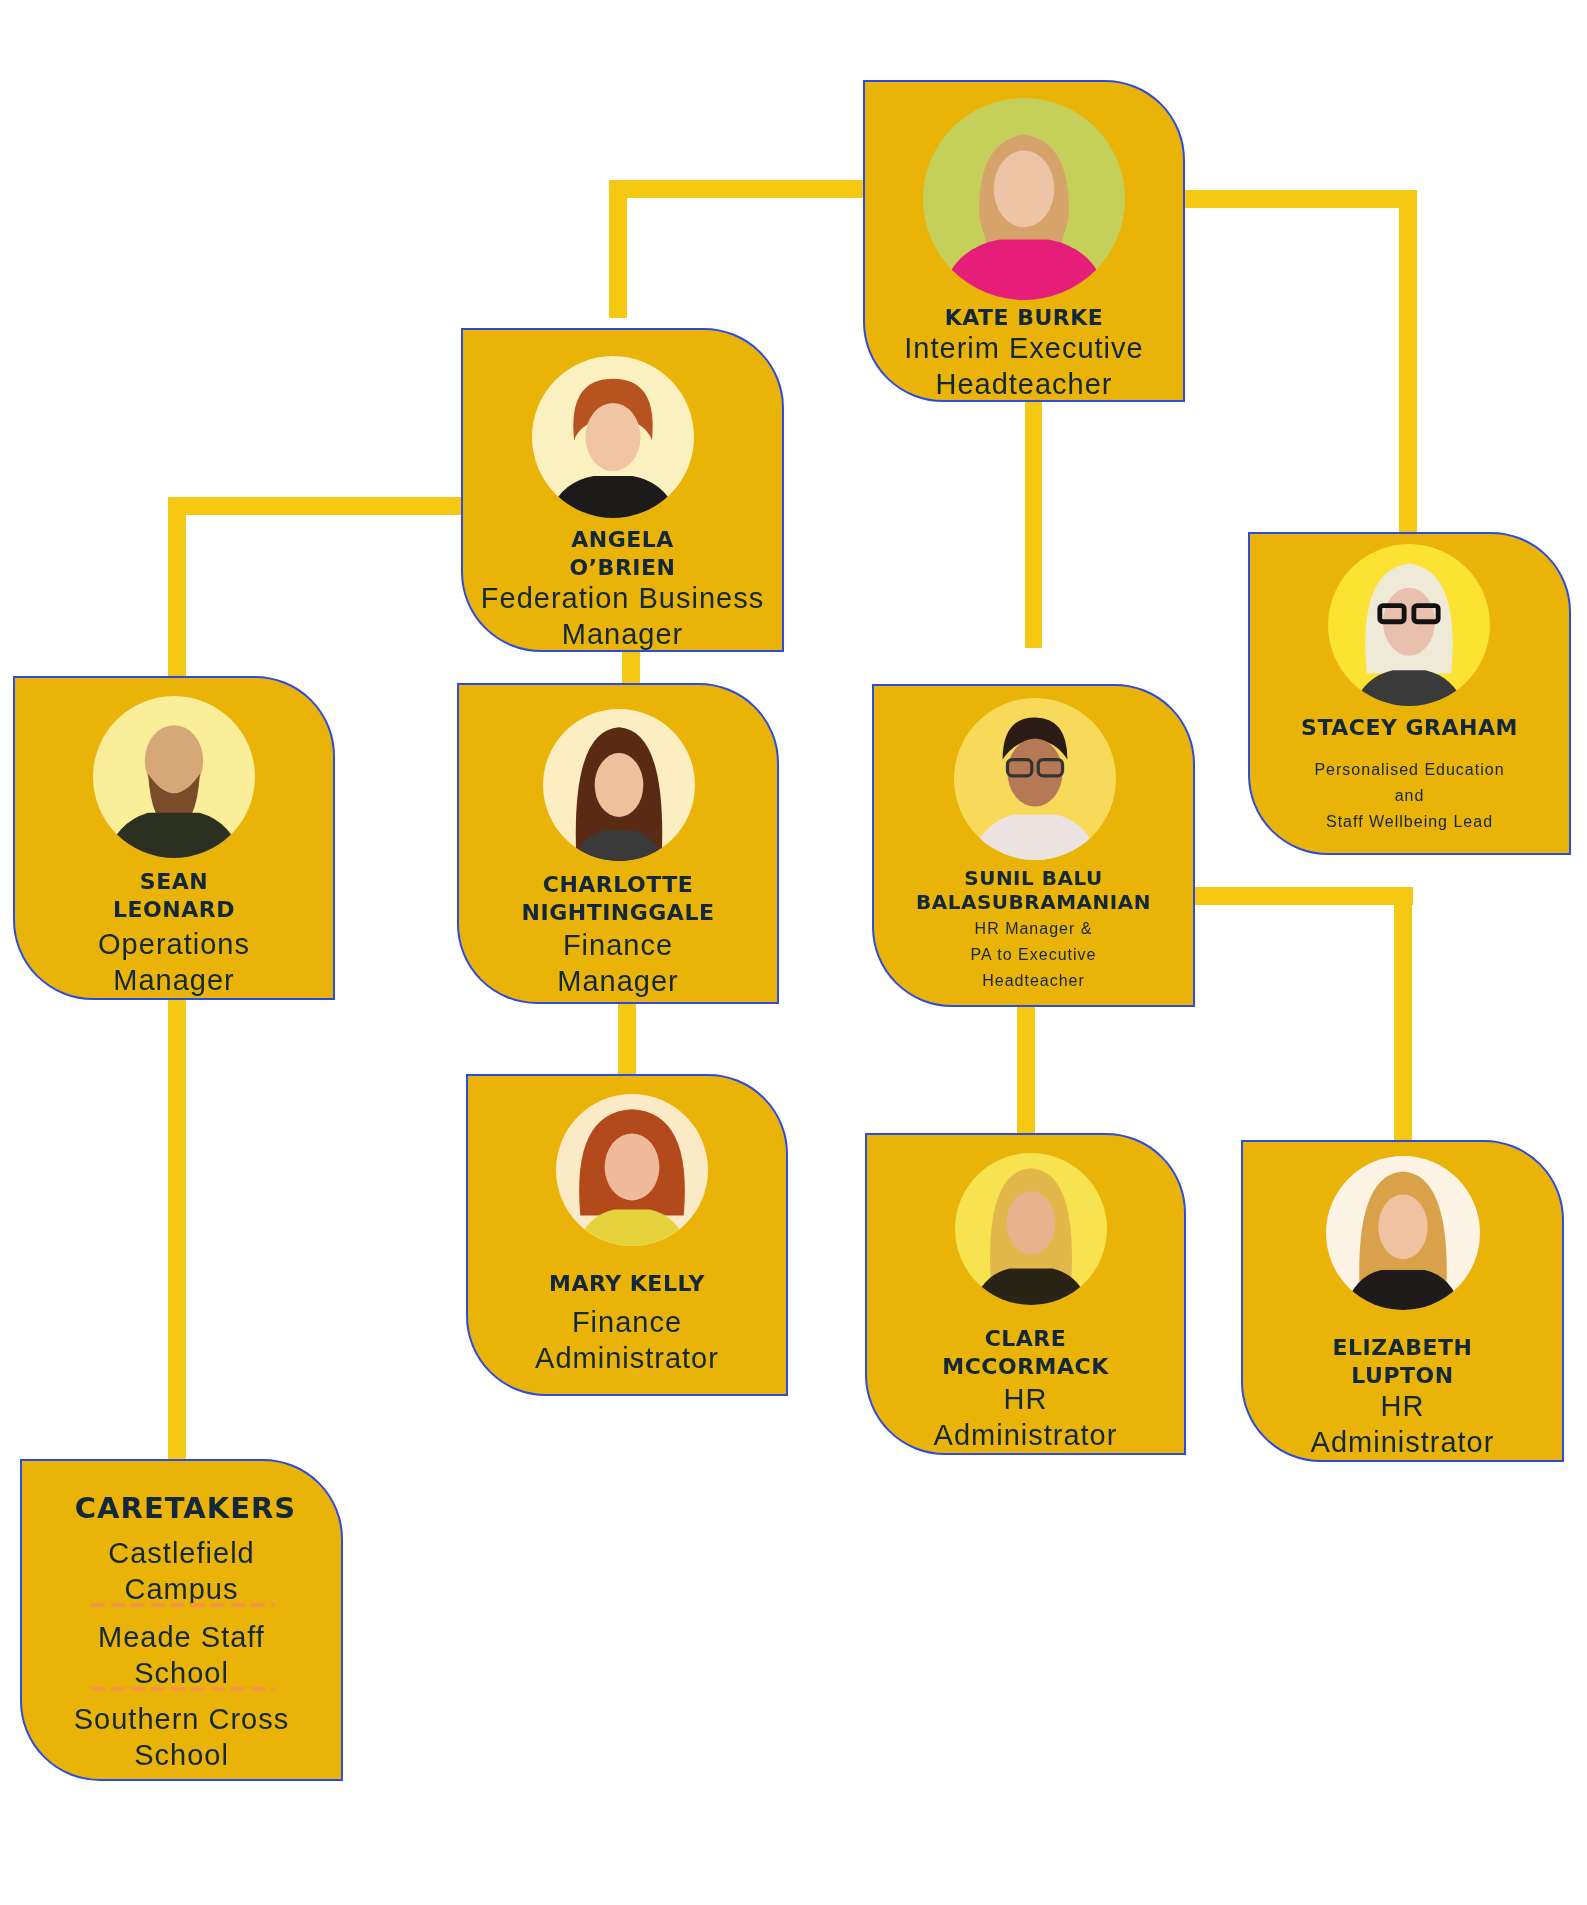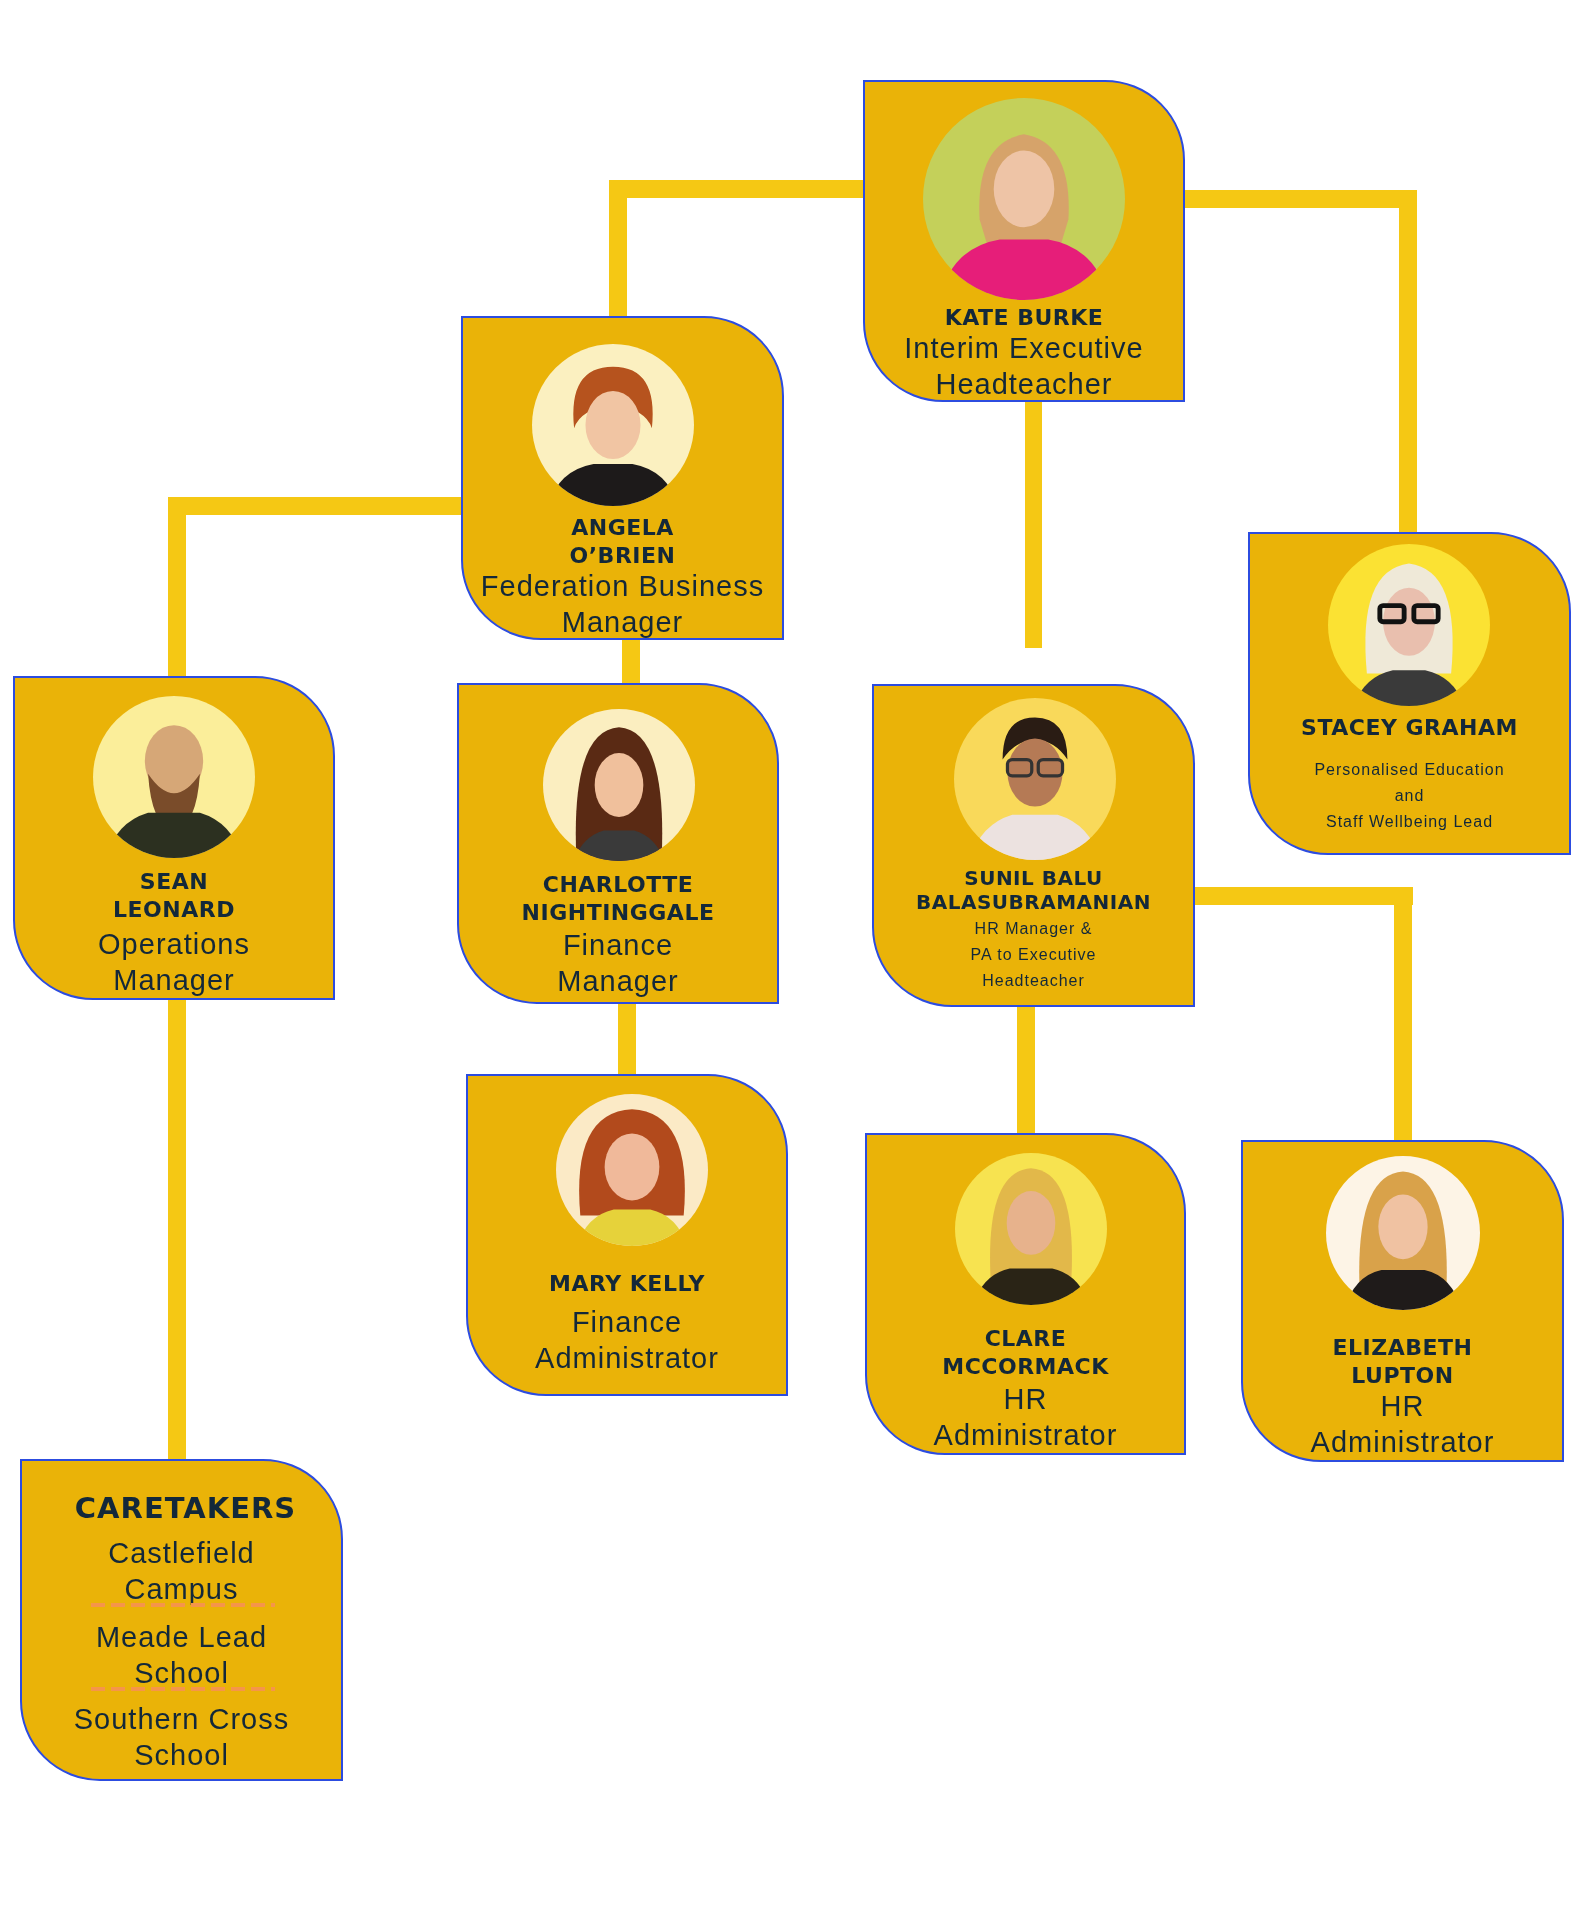--- a/index.html
+++ b/index.html
@@ -84,21 +84,21 @@
     </div>
     <div class="name" style="top:222px;">
       <span class="nm-line">KATE BURKE</span>
     </div>
     <div class="role" style="top:248px;">
       <span class="rl-line">Interim Executive</span>
       <span class="rl-line">Headteacher</span>
     </div>
   </div>
 
-  <div class="card" style="left:461px; top:316px; width:323px; height:324px;">
+  <div class="card" style="left:461px; top:328px; width:323px; height:324px;">
     <div class="photo" style="left:69px; top:26px;">
       <svg viewBox="0 0 100 100">
         <rect width="100" height="100" fill="#fbf0c0"></rect>
         <path d="M26 52 Q22 14 50 14 Q78 14 74 52 Q70 40 50 38 Q30 40 26 52 Z" fill="#b6531e"></path>
         <ellipse cx="50" cy="50" rx="17" ry="21" fill="#f1c5a3"></ellipse>
         <path d="M10 100 Q16 78 38 74 L62 74 Q84 78 90 100 Z" fill="#1d1a1a"></path>
       </svg>
     </div>
     <div class="name" style="top:196px;">
       <span class="nm-line">ANGELA</span>
@@ -248,21 +248,21 @@
   </div>
 
   <div class="card" style="left:20px; top:1459px; width:323px; height:322px;">
     <div class="care-title" style="top:30px;">CARETAKERS</div>
     <div class="site" style="top:74px;">
       <span class="rl-line">Castlefield</span>
       <span class="rl-line">Campus</span>
     </div>
     <div class="dash" style="left:69px; width:184px; top:142px;"></div>
     <div class="site" style="top:158px;">
-      <span class="rl-line">Meade Lead</span>
+      <span class="rl-line">Meade Staff</span>
       <span class="rl-line">School</span>
     </div>
     <div class="dash" style="left:69px; width:184px; top:226px;"></div>
     <div class="site" style="top:240px;">
       <span class="rl-line">Southern Cross</span>
       <span class="rl-line">School</span>
     </div>
   </div>
 
 </div>

